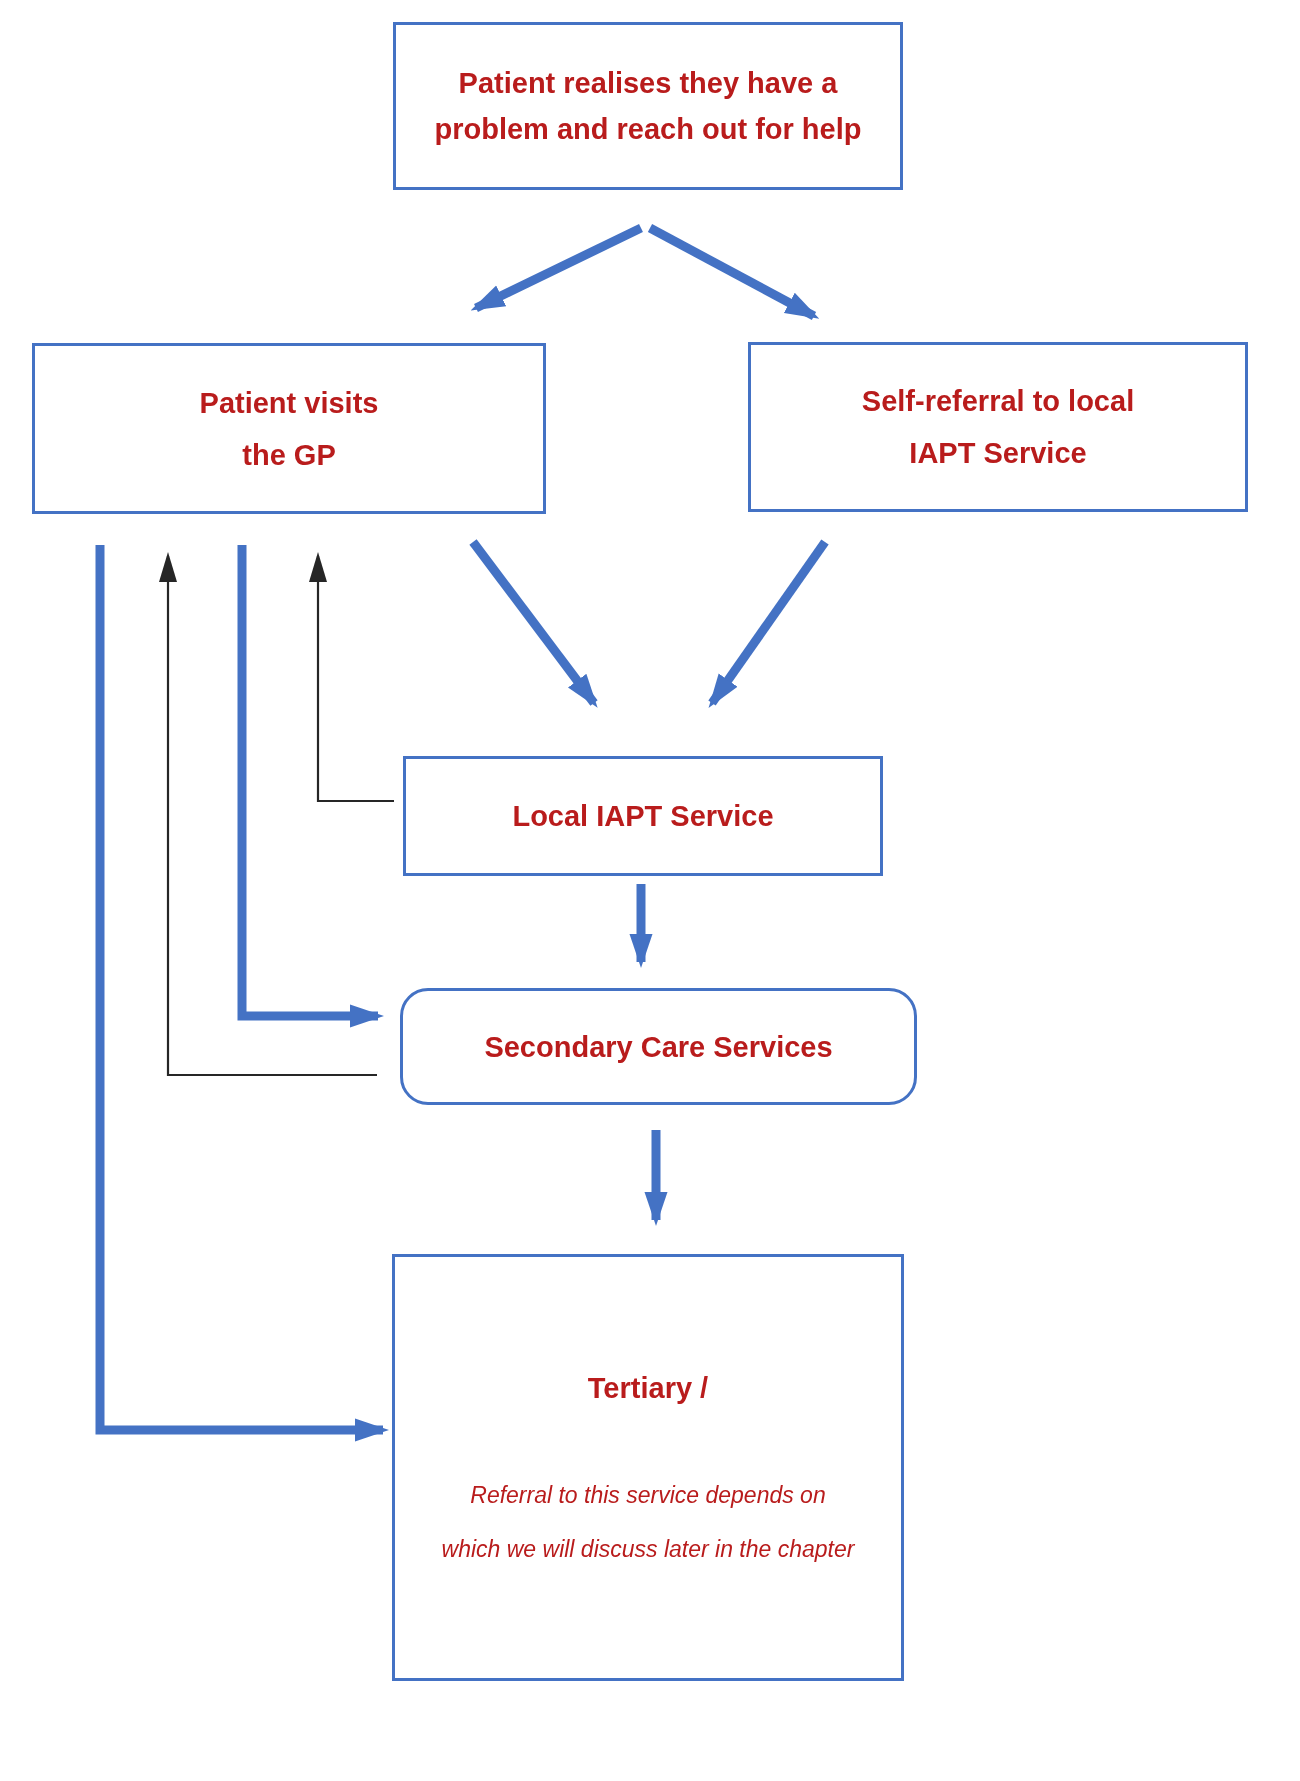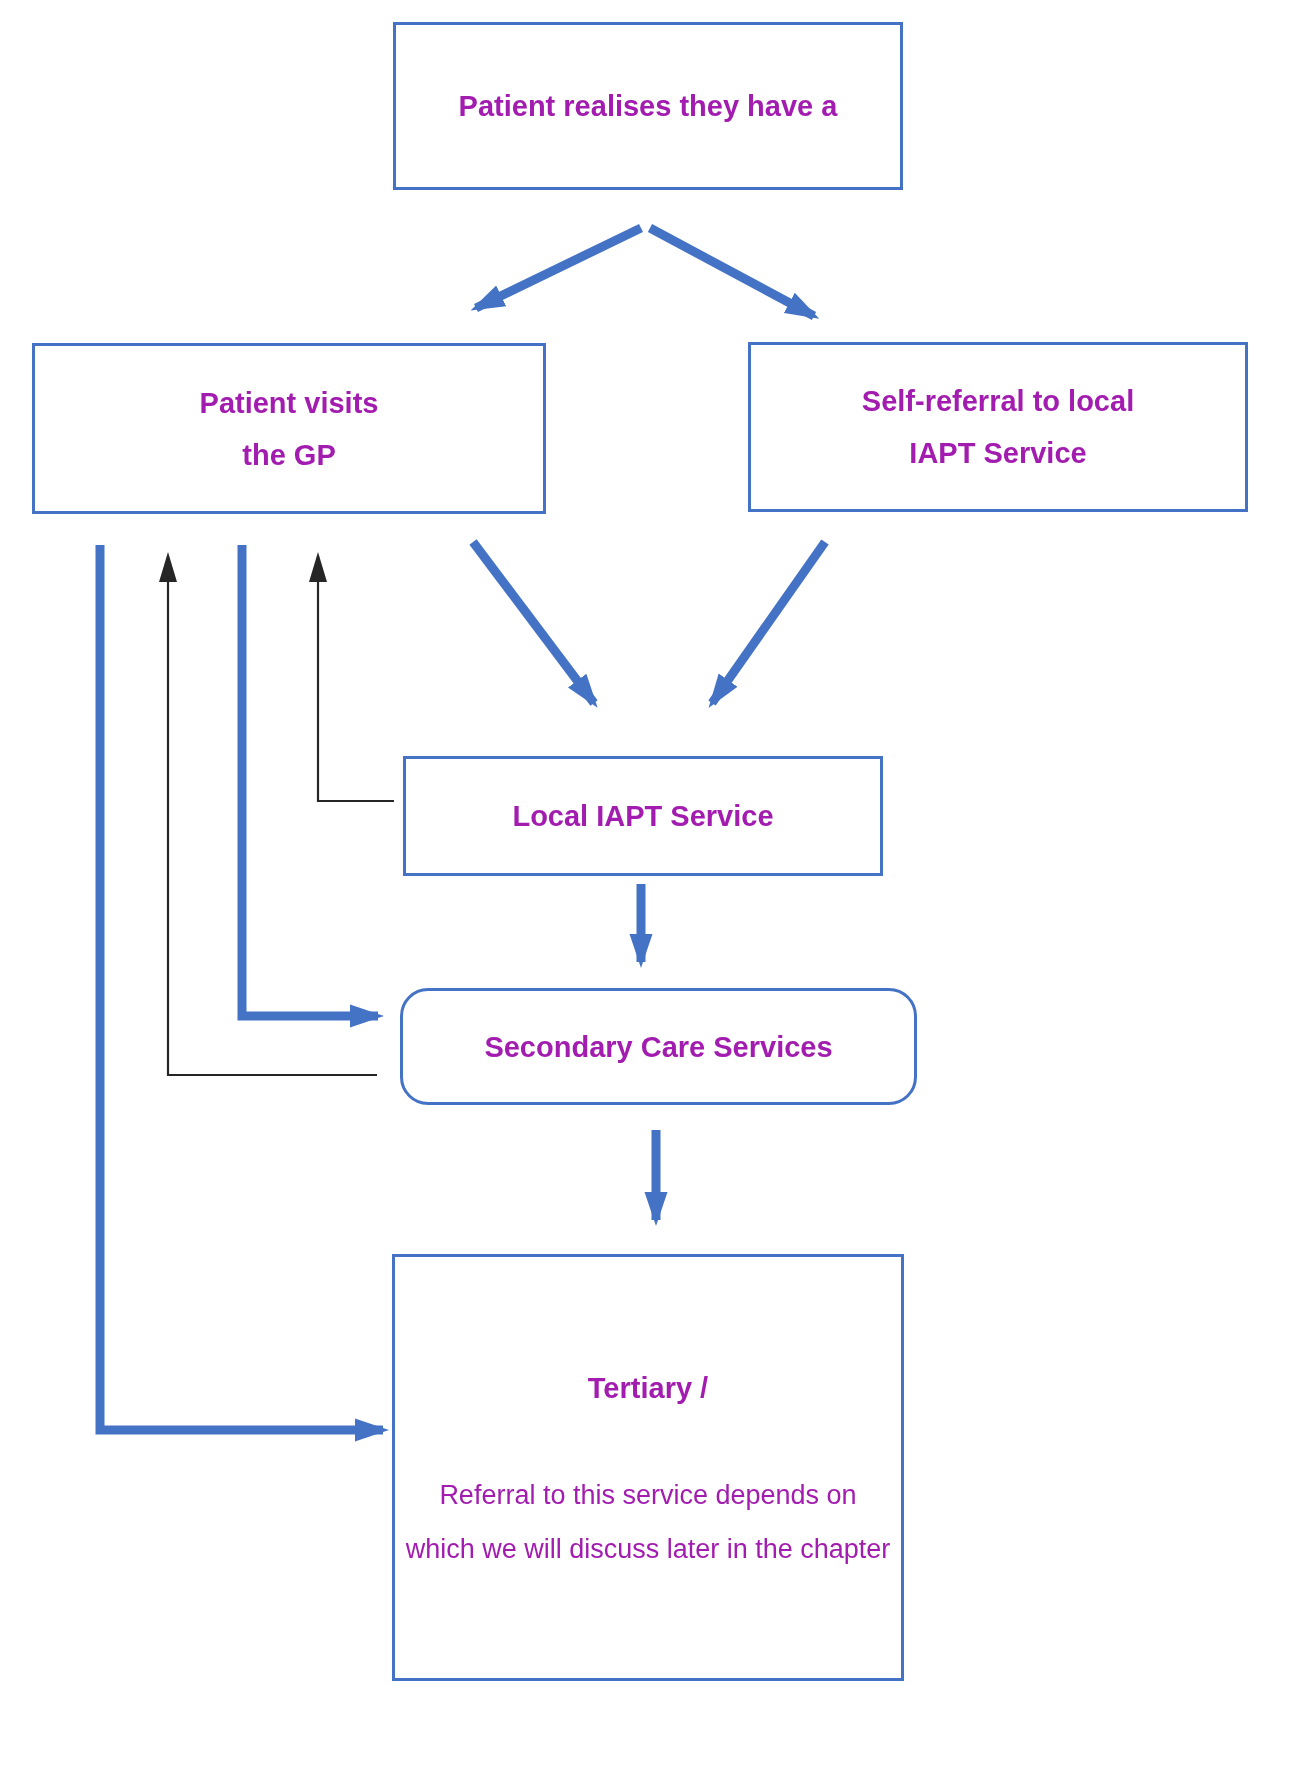--- a/index.html
+++ b/index.html
@@ -2,21 +2,21 @@
 <html><head>
 <meta charset="utf-8">
 <style>
   html, body { margin: 0; padding: 0; background: #ffffff; }
   .canvas {
     position: relative;
     width: 1300px;
     height: 1781px;
     background: #ffffff;
     font-family: "Liberation Sans", sans-serif;
-    color: #a21caf;
+    color: #b91c1c;
     overflow: hidden;
   }
   svg.arrows {
     position: absolute;
     left: 0; top: 0;
     width: 1300px; height: 1781px;
     z-index: 0;
   }
   .node {
     position: absolute;
@@ -37,21 +37,22 @@
   .node-problem .line { line-height: 46px; }
   .node-gp        { left: 32px;  top: 343px;  width: 514px; height: 171px; }
   .node-self      { left: 748px; top: 342px;  width: 500px; height: 170px; }
   .node-local     { left: 403px; top: 733px;  width: 480px; height: 120px; margin-top: 23px; }
   .node-secondary { left: 400px; top: 988px;  width: 517px; height: 117px; border-radius: 28px; }
   .node-tertiary  { left: 392px; top: 1254px; width: 512px; height: 427px; }
   .node-tertiary .heading .line { line-height: 56px; }
   .node-tertiary .body {
     margin-top: 52px;
     font-weight: 400;
-    font-size: 27px;
+    font-size: 23px;
+    font-style: italic;
   }
   .node-tertiary .body .line { line-height: 54px; }
 </style>
 </head>
 <body>
 
 <div class="canvas">
 
   <svg class="arrows" viewBox="0 0 1300 1781">
     <defs>
@@ -74,20 +75,21 @@
 
     <path d="M242,545 L242,1016 L378,1016" stroke="#4472C4" stroke-width="9" fill="none" marker-end="url(#ahBlue)"></path>
     <path d="M100,545 L100,1430 L383,1430" stroke="#4472C4" stroke-width="9" fill="none" marker-end="url(#ahBlue)"></path>
 
     <path d="M394,801 L318,801 L318,556" stroke="#262626" stroke-width="2.2" fill="none" marker-end="url(#ahBlack)"></path>
     <path d="M377,1075 L168,1075 L168,556" stroke="#262626" stroke-width="2.2" fill="none" marker-end="url(#ahBlack)"></path>
   </svg>
 
   <div class="node node-problem">
     <div class="line">Patient realises they have a</div>
+    <div class="line">problem and reach out for help</div>
   </div>
 
   <div class="node node-gp">
     <div class="line">Patient visits</div>
     <div class="line">the GP</div>
   </div>
 
   <div class="node node-self">
     <div class="line">Self-referral to local</div>
     <div class="line">IAPT Service</div>

